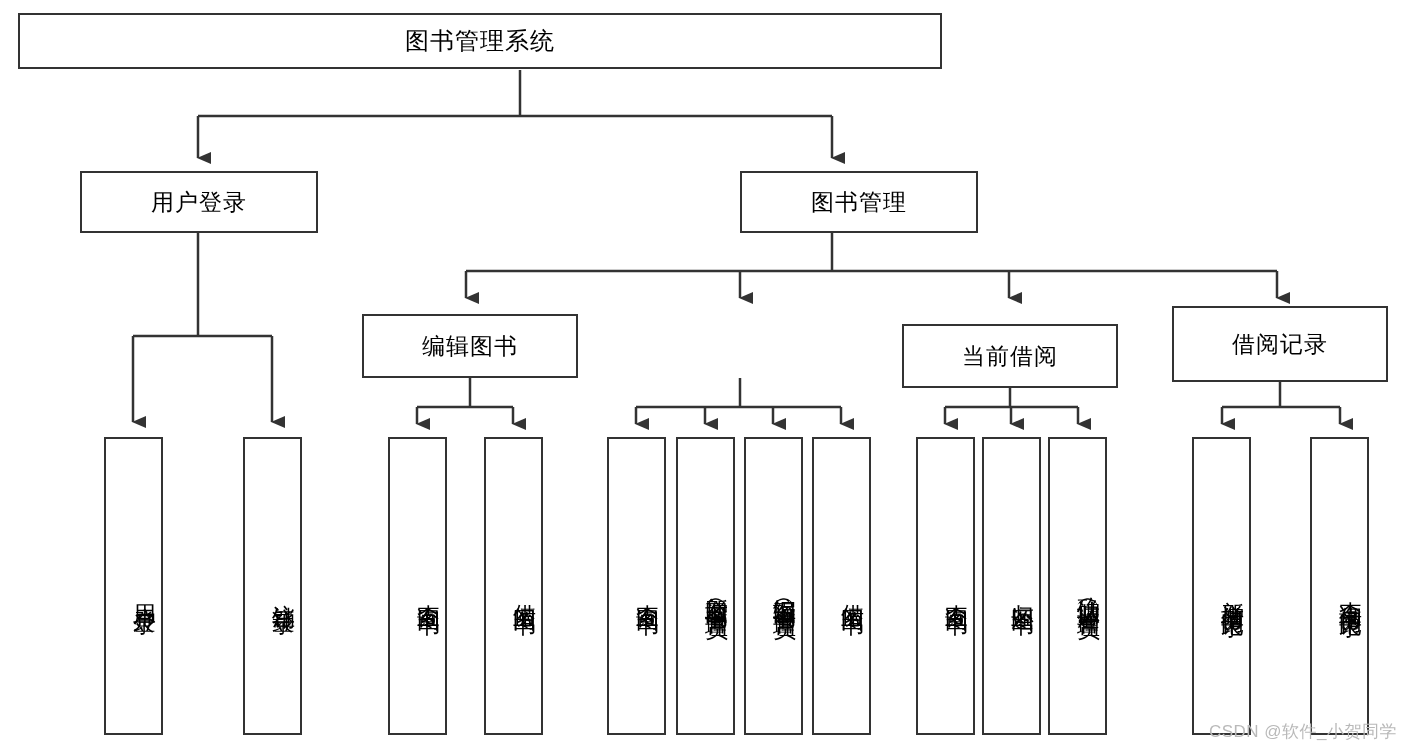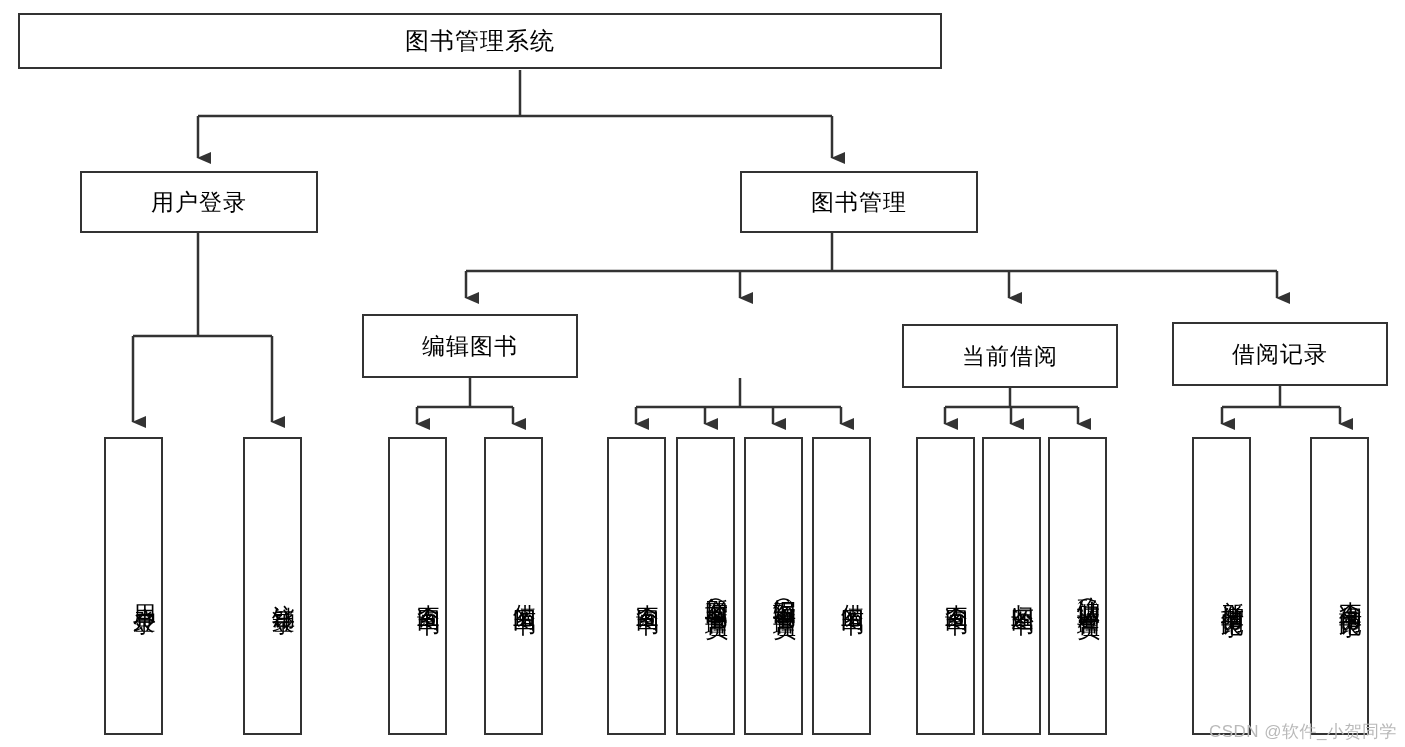--- a/index.html
+++ b/index.html
@@ -129,21 +129,21 @@
   <div class="node horizontal" style="left:712px; top:171px; width:238px; height:62px;margin-left:28px;">
     <span>图书管理</span>
   </div>
 
   <div class="node horizontal" style="left:362px; top:314px; width:216px; height:64px;">
     <span>编辑图书</span>
   </div>
   <div class="node horizontal" style="left:902px; top:324px; width:216px; height:64px;">
     <span>当前借阅</span>
   </div>
-  <div class="node horizontal" style="left:1172px; top:322px; width:216px; height:64px;">
+  <div class="node horizontal" style="left:1172px; top:306px; width:216px; height:76px;">
     <span>借阅记录</span>
   </div>
 
   <div class="node vertical" style="left:104px; top:437px; width:59px; height:298px;">
     <span>用户登录</span>
   </div>
   <div class="node vertical" style="left:243px; top:437px; width:59px; height:298px;">
     <span>注销登录</span>
   </div>
 

